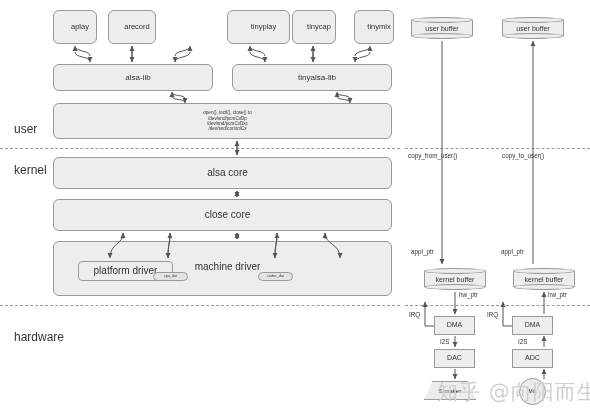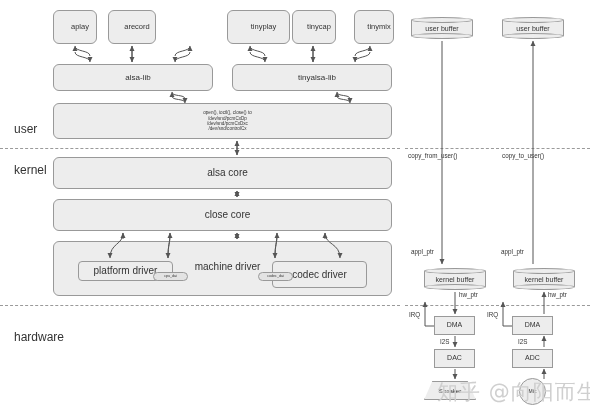--- a/index.html
+++ b/index.html
@@ -96,21 +96,20 @@
 
   <div class="node rnd core" style="left:53px;top:157px;width:339px;height:32px;">alsa core</div>
   <div class="node rnd core" style="left:53px;top:199px;width:339px;height:32px;">close core</div>
 
   <div class="node rnd" style="left:53px;top:241px;width:339px;height:55px;
        align-items:flex-start;justify-content:center;padding-top:19px;">
     <span class="drv">machine driver</span>
   </div>
 
   <div class="node rnd-sm drv" style="left:78px;top:261px;width:95px;height:20px;">platform driver</div>
-  <div class="node rnd-sm drv" style="left:272px;top:261px;width:95px;height:27px;">codec driver</div>
 
   <div class="node pill" style="left:153px;top:272px;width:35px;height:9px;">cpu_dai</div>
   <div class="node pill" style="left:258px;top:272px;width:35px;height:9px;">codec_dai</div>
 
   <div class="cyl" style="left:411px;top:17px;width:62px;height:22px;">
     <div class="body"></div>
     <div class="bot"></div>
     <div class="top"></div>
     <div class="txt">user buffer</div>
   </div>

